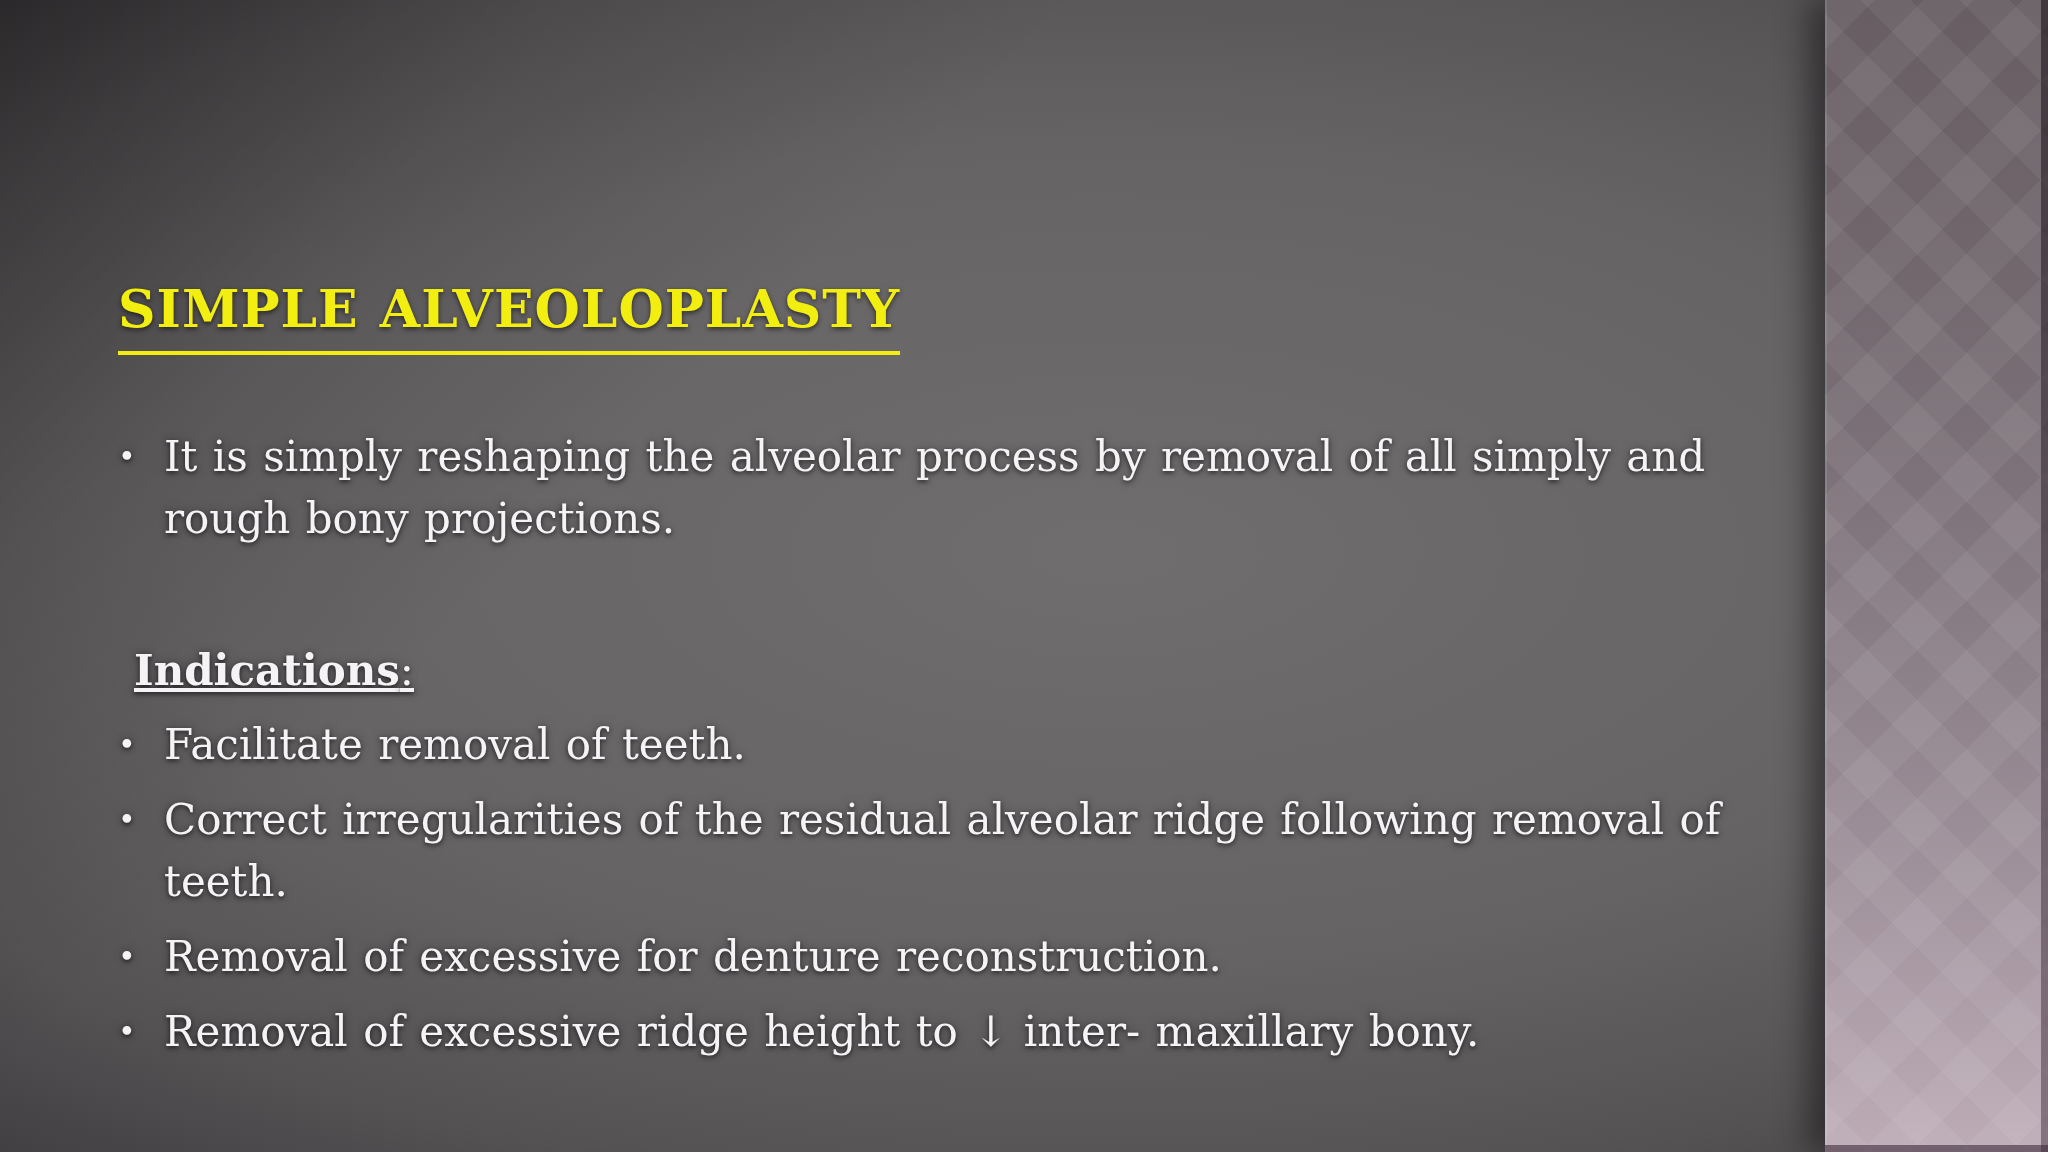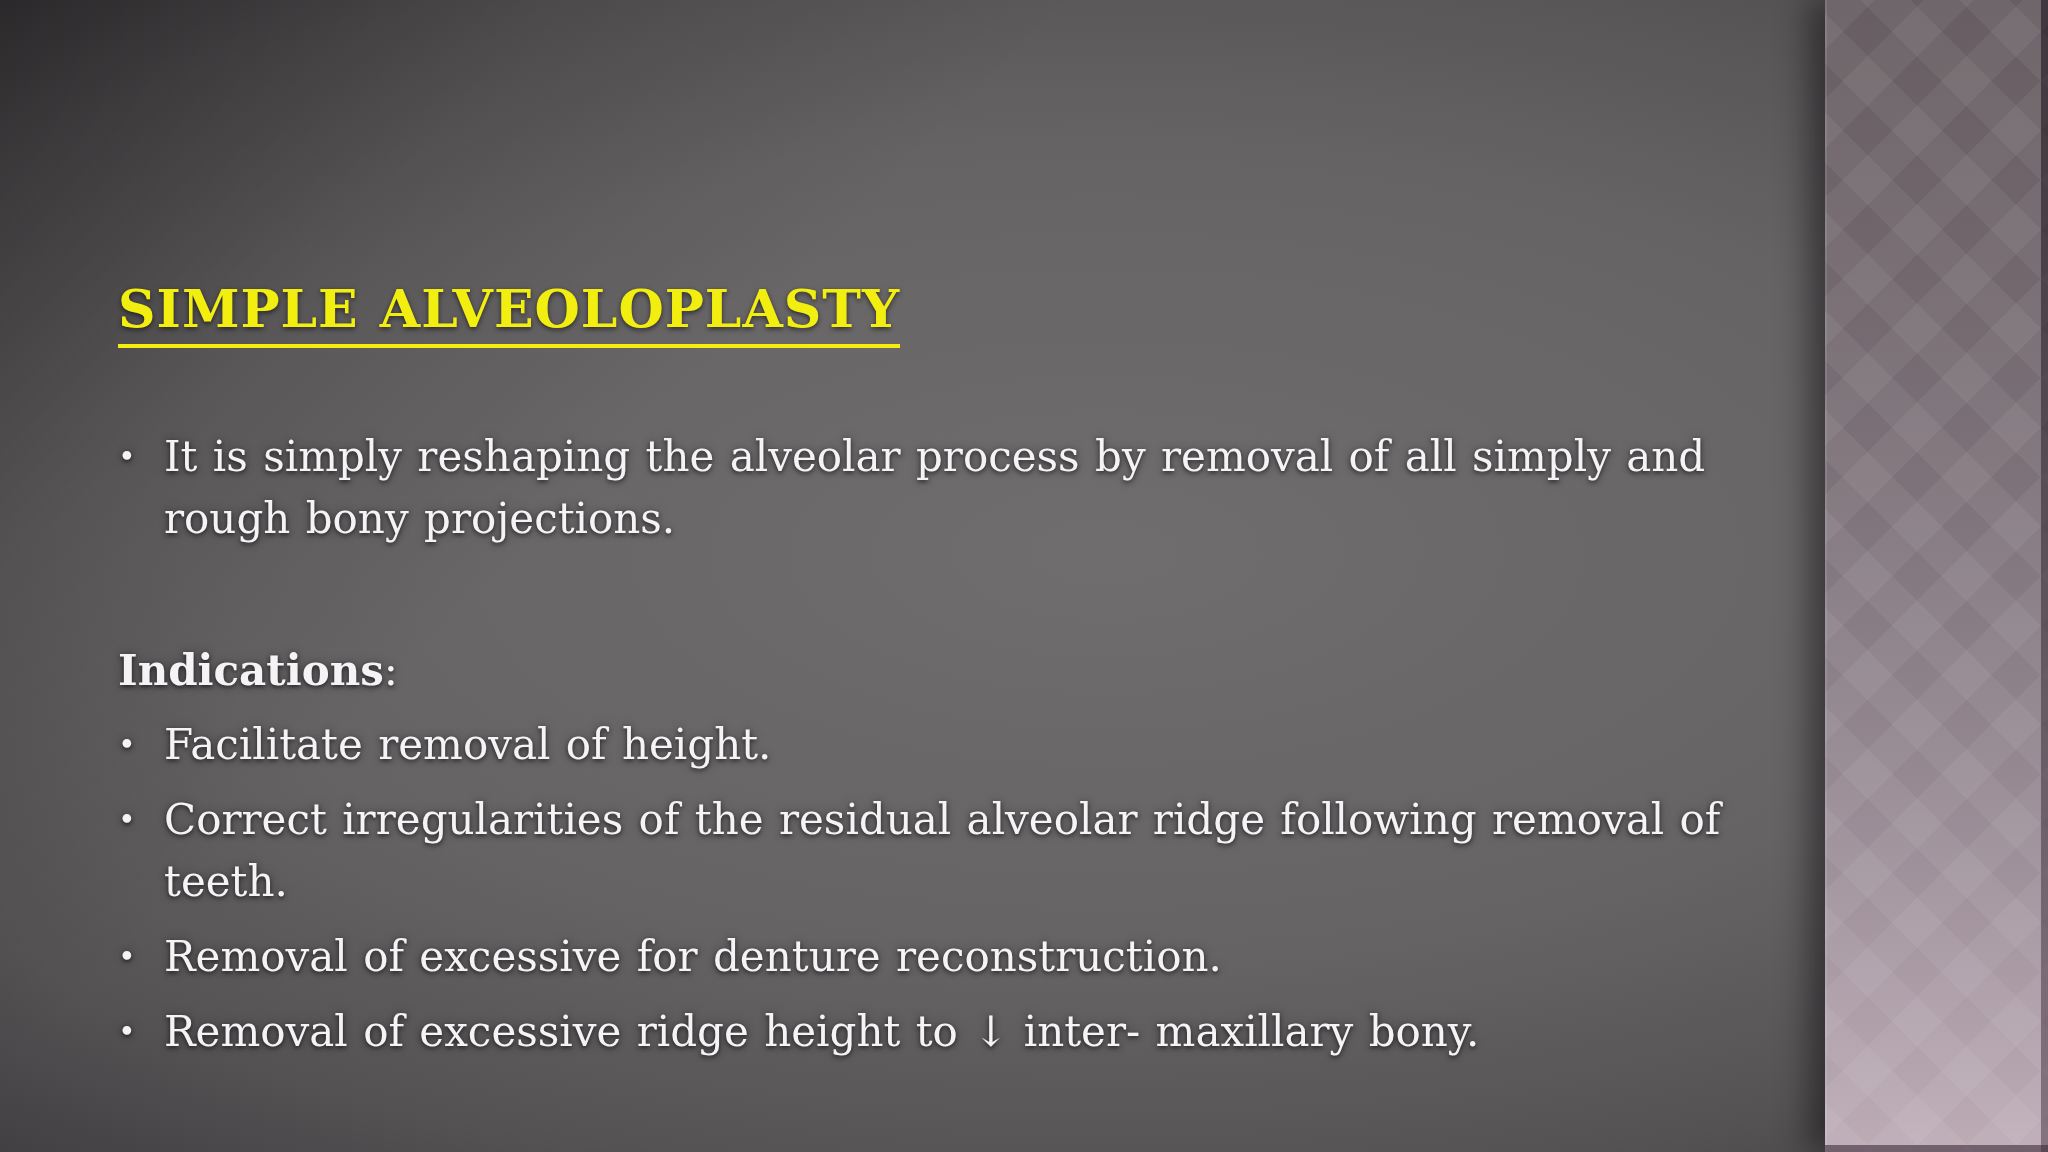--- a/index.html
+++ b/index.html
@@ -39,28 +39,29 @@
   .title {
     margin: 0;
     font-size: 52px;
     line-height: 62px;
     font-weight: 700;
     letter-spacing: 1px;
   }
   .title .title-text {
     color: #f2ee10;
     border-bottom: 4px solid #f2ee10;
-    padding-bottom: 5px;
+    padding-bottom: 12px;
     text-shadow: 0 2px 5px rgba(0,0,0,0.6);
     text-align: center;
   }
   .intro-list { margin: 86px 0 0 0; padding: 0; list-style: none; }
   .indications-heading {
-    margin: 90px 0 0 0;
+    margin: 90px 0 0 16px;
     font-weight: 700;
+    text-decoration: underline;
   }
   .indications-heading .colon { font-weight: 400; }
   .indications-list { margin: 12px 0 0 0; padding: 0; list-style: none; }
   .bullet-item { display: flex; align-items: flex-start; }
   .indications-list .bullet-item + .bullet-item { margin-top: 13px; }
   .bullet-marker {
     flex: 0 0 46px;
     width: 46px;
     font-size: 30px;
     line-height: 62px;
@@ -128,21 +129,21 @@
       </li>
     </ul>
 
     <p class="indications-heading">
       <span>Indications</span><span class="colon">:</span>
     </p>
 
     <ul class="indications-list">
       <li class="bullet-item">
         <span class="bullet-marker">•</span>
-        <span class="bullet-text">Facilitate removal of height.</span>
+        <span class="bullet-text">Facilitate removal of teeth.</span>
       </li>
       <li class="bullet-item">
         <span class="bullet-marker">•</span>
         <span class="bullet-text">Correct irregularities of the residual alveolar ridge following removal of teeth.</span>
       </li>
       <li class="bullet-item">
         <span class="bullet-marker">•</span>
         <span class="bullet-text">Removal of excessive for denture reconstruction.</span>
       </li>
       <li class="bullet-item">

